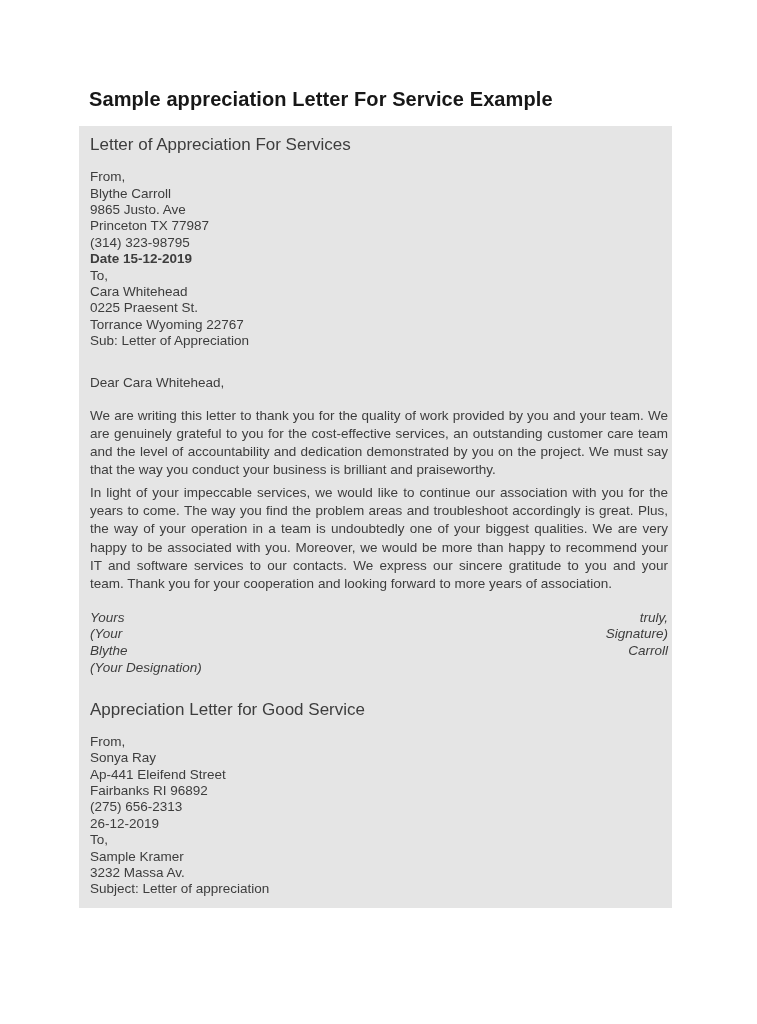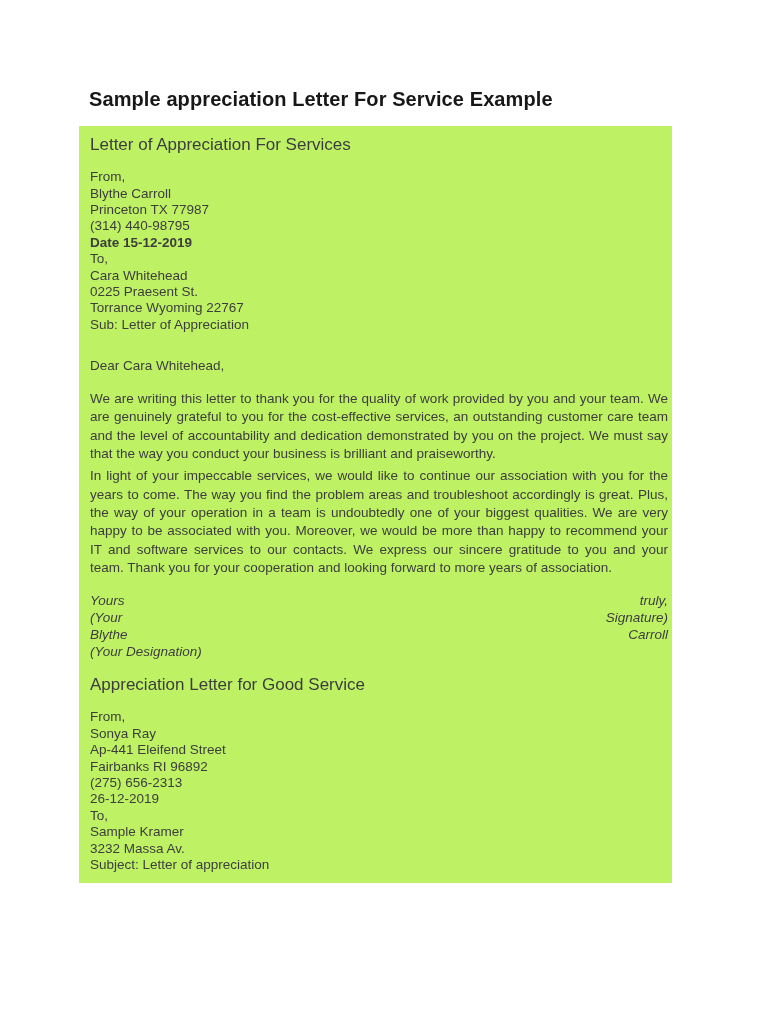--- a/index.html
+++ b/index.html
@@ -28,32 +28,32 @@
     color: #171717;
     letter-spacing: 0.1px;
     white-space: nowrap;
   }
   .letter-sheet {
     position: absolute;
     left: 79px;
     top: 126px;
     width: 593px;
     box-sizing: border-box;
-    background: #bef264;
+    background: #e5e5e5;
     padding: 8px 4px 10px 11px;
   }
   .section-heading {
     margin: 0 0 13px 0;
     font-size: 17px;
     font-weight: 400;
     color: #3d3d3d;
     line-height: 1.3;
   }
   .letter-2 .section-heading {
-    margin-top: 14px;
+    margin-top: 22px;
   }
   .addr-line {
     font-size: 13.5px;
     line-height: 16.4px;
     color: #3d3d3d;
   }
   .addr-line.bold {
     font-weight: 700;
   }
   .salutation {
@@ -92,22 +92,23 @@
   <h1 class="doc-title">Sample appreciation Letter For Service Example</h1>
 
   <div class="letter-sheet">
 
     <section class="letter-1">
       <h2 class="section-heading">Letter of Appreciation For Services</h2>
 
       <div class="addr-block">
         <div class="addr-line">From,</div>
         <div class="addr-line">Blythe Carroll</div>
+        <div class="addr-line">9865 Justo. Ave</div>
         <div class="addr-line">Princeton TX 77987</div>
-        <div class="addr-line">(314) 440-98795</div>
+        <div class="addr-line">(314) 323-98795</div>
         <div class="addr-line bold">Date 15-12-2019</div>
         <div class="addr-line">To,</div>
         <div class="addr-line">Cara Whitehead</div>
         <div class="addr-line">0225 Praesent St.</div>
         <div class="addr-line">Torrance Wyoming 22767</div>
         <div class="addr-line">Sub: Letter of Appreciation</div>
       </div>
 
       <p class="salutation">Dear Cara Whitehead,</p>
 

